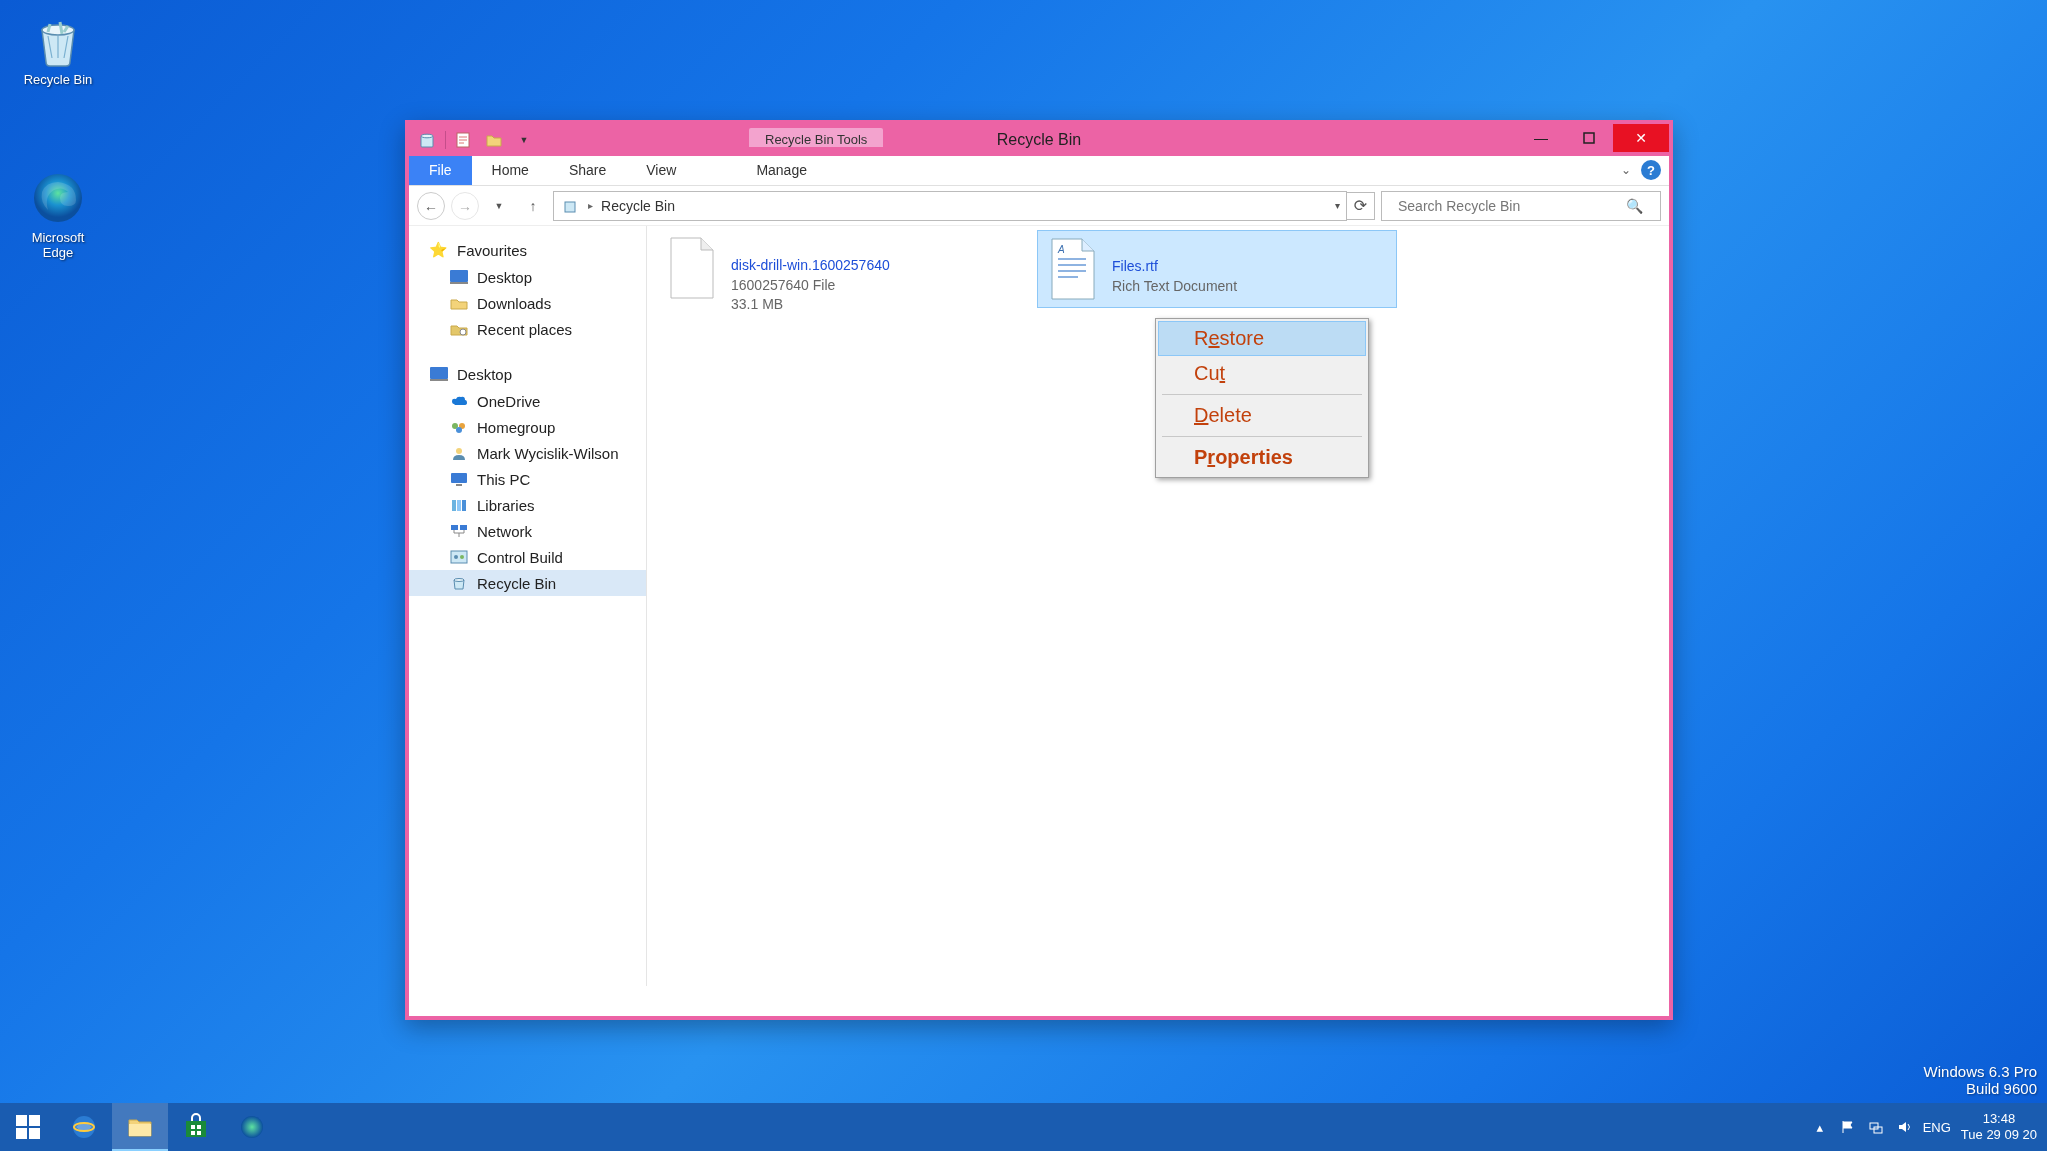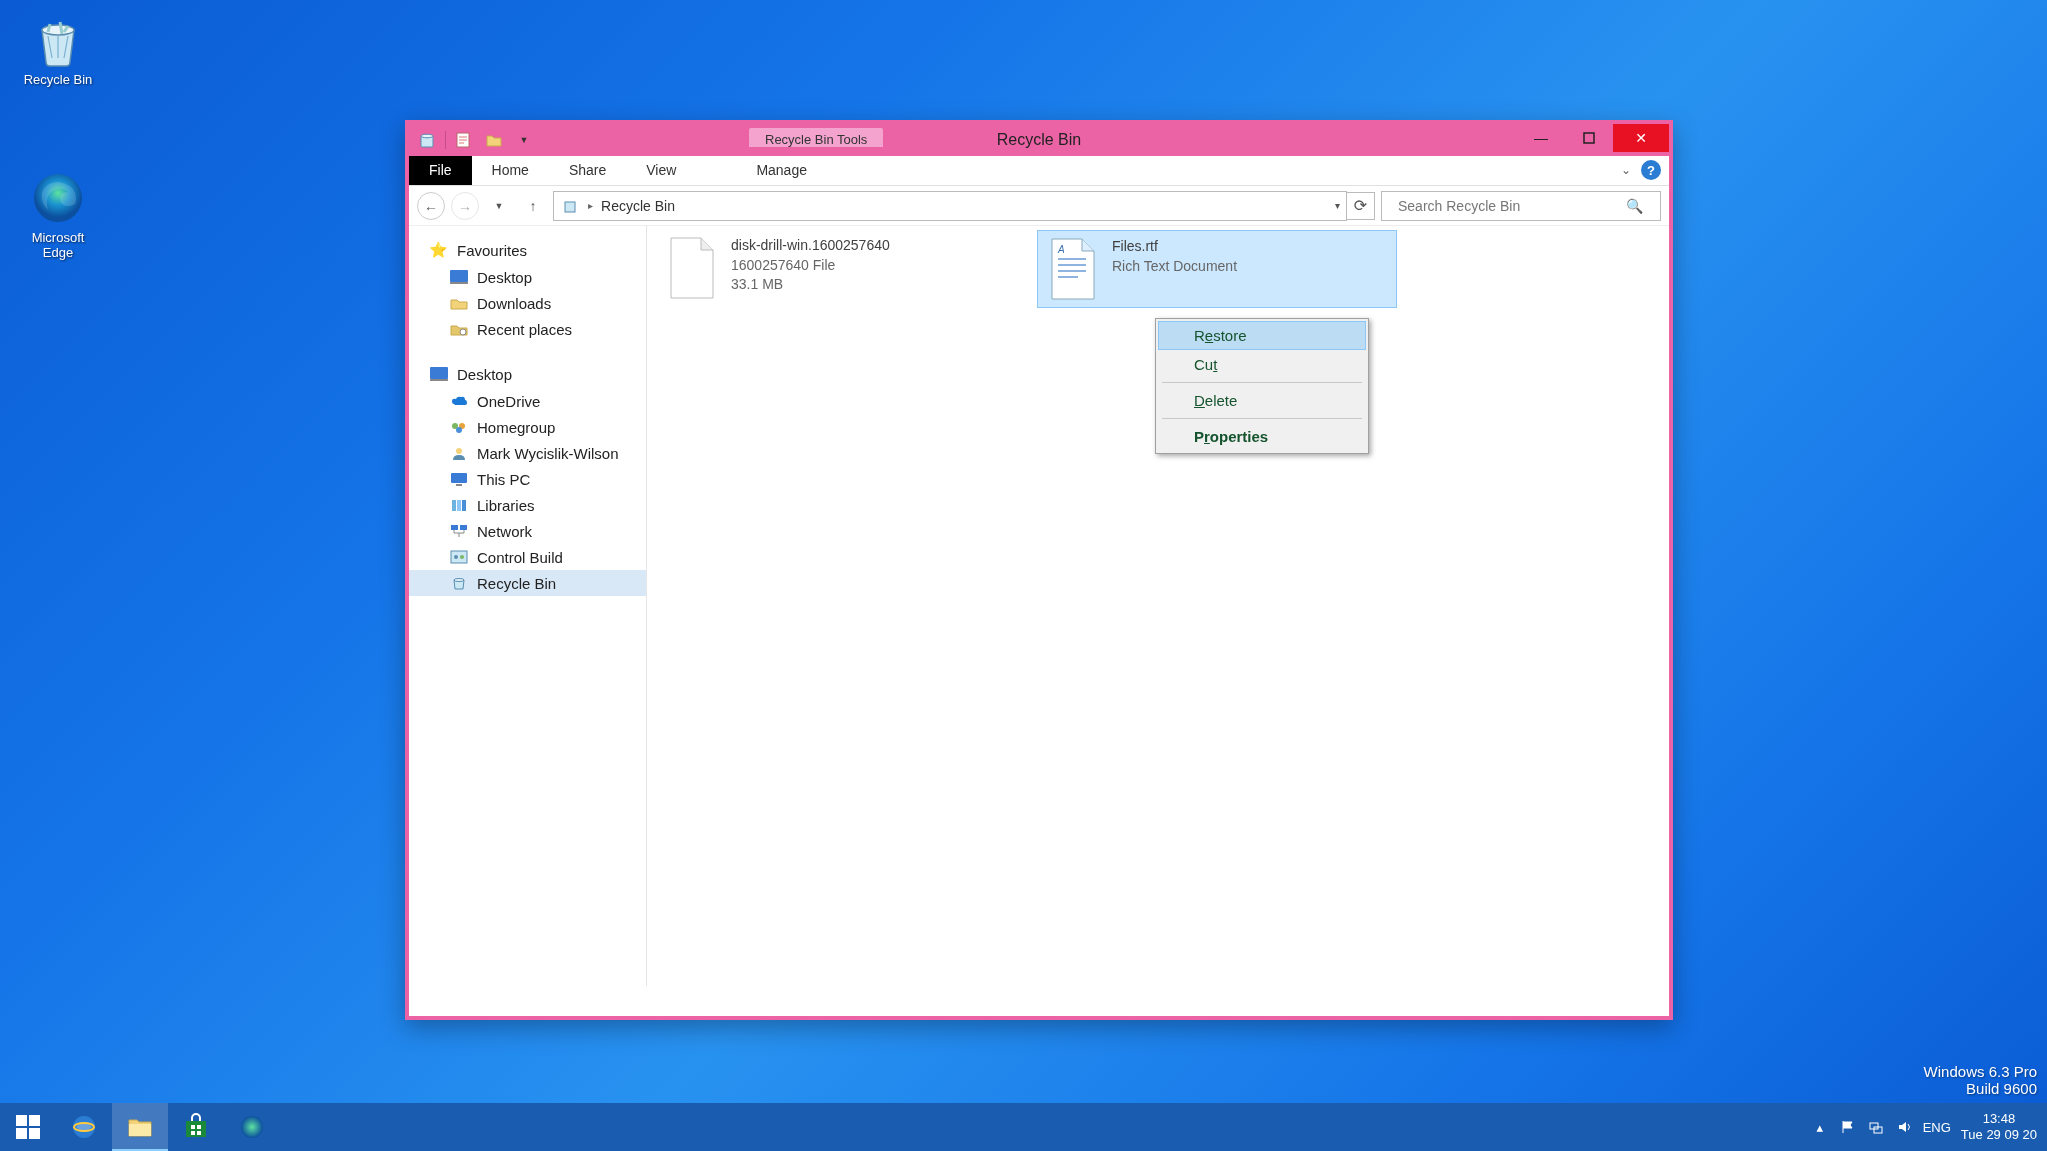--- a/index.html
+++ b/index.html
@@ -51,21 +51,21 @@
   color: #333;
   border-radius: 2px 2px 0 0;
 }
 .win-controls { position: absolute; right: 0; top: 0; display: flex; }
 .win-btn { width: 48px; height: 28px; display: flex; align-items: center; justify-content: center; color: #222; font-size: 14px; }
 .win-btn.close { background: #e81123; color: #fff; width: 56px; }
 
 
 .ribbon { height: 30px; background: #fff; border-bottom: 1px solid #e0e0e0; display: flex; align-items: stretch; position: relative; }
 .ribbon-tab { padding: 6px 20px; font-size: 14px; color: #333; cursor: pointer; }
-.ribbon-tab.file { background: #000000; color: #fff; }
+.ribbon-tab.file { background: #3b82f6; color: #fff; }
 .ribbon-tab.manage { margin-left: 40px; }
 .ribbon-right { position: absolute; right: 8px; top: 4px; display: flex; align-items: center; gap: 10px; }
 .help-icon { width: 20px; height: 20px; border-radius: 50%; background: #2b7cd3; color: #fff; font-size: 13px; font-weight: bold; display: flex; align-items: center; justify-content: center; }
 .chev { font-size: 12px; color: #666; }
 
 
 .navbar { height: 40px; display: flex; align-items: center; gap: 6px; padding: 4px 8px; border-bottom: 1px solid #eee; }
 .nav-btn { width: 28px; height: 28px; border: 1px solid #ccc; border-radius: 50%; display: flex; align-items: center; justify-content: center; color: #555; font-size: 14px; }
 .nav-btn.flat { border: none; }
 .addrbar { flex: 1; height: 30px; border: 1px solid #bbb; display: flex; align-items: center; padding: 0 6px; gap: 8px; }
@@ -82,35 +82,35 @@
 .nav-item { display: flex; align-items: center; gap: 8px; padding: 3px 10px 3px 40px; white-space: nowrap; }
 .nav-item.sel { background: #d9e8f7; }
 .ico-sm { width: 20px; height: 20px; flex-shrink: 0; display: inline-flex; align-items: center; justify-content: center; }
 .spacer { height: 18px; }
 
 .content { flex: 1; padding: 10px; position: relative; }
 .file-item { display: flex; gap: 12px; padding: 6px; width: 360px; position: absolute; }
 .file-item.sel { background: #cce8ff; border: 1px solid #8cc7f7; }
 .file-ico { width: 56px; height: 64px; flex-shrink: 0; }
 .file-meta { font-size: 14px; line-height: 1.4; }
-.file-meta .name { color: #404040; }
+.file-meta .name { color: #1d4ed8; margin-top: 20px; }
 .file-meta .sub { color: #666; }
 
 
 .context-menu {
   position: absolute;
   left: 1155px; top: 318px;
   width: 214px;
   background: #f0f0f0;
   border: 1px solid #a0a0a0;
   box-shadow: 2px 2px 5px rgba(0,0,0,.35);
   padding: 2px;
   z-index: 50;
 }
-.menu-item { padding: 6px 10px 6px 36px; font-size: 15px; color: #14532d; position: relative; }
+.menu-item { padding: 6px 10px 6px 36px; font-size: 20px; color: #c2410c; position: relative; }
 .menu-item.hover { background: #bcdcf4; border: 1px solid #8cc7f7; padding: 5px 9px 5px 35px; }
 .menu-item.bold { font-weight: bold; }
 .menu-sep { height: 1px; background: #c8c8c8; margin: 3px 4px; }
 .menu-item .ul { text-decoration: underline; }
 
 
 .statusbar { height: 30px; border-top: 1px solid #e5e5e5; display: flex; align-items: center; padding: 0 12px; font-size: 14px; color: #333; gap: 18px; }
 .statusbar .views { margin-left: auto; display: flex; gap: 6px; }
 .view-btn { width: 24px; height: 20px; border: 1px solid #bbb; display: flex; align-items: center; justify-content: center; font-size: 11px; color: #555; }
 

